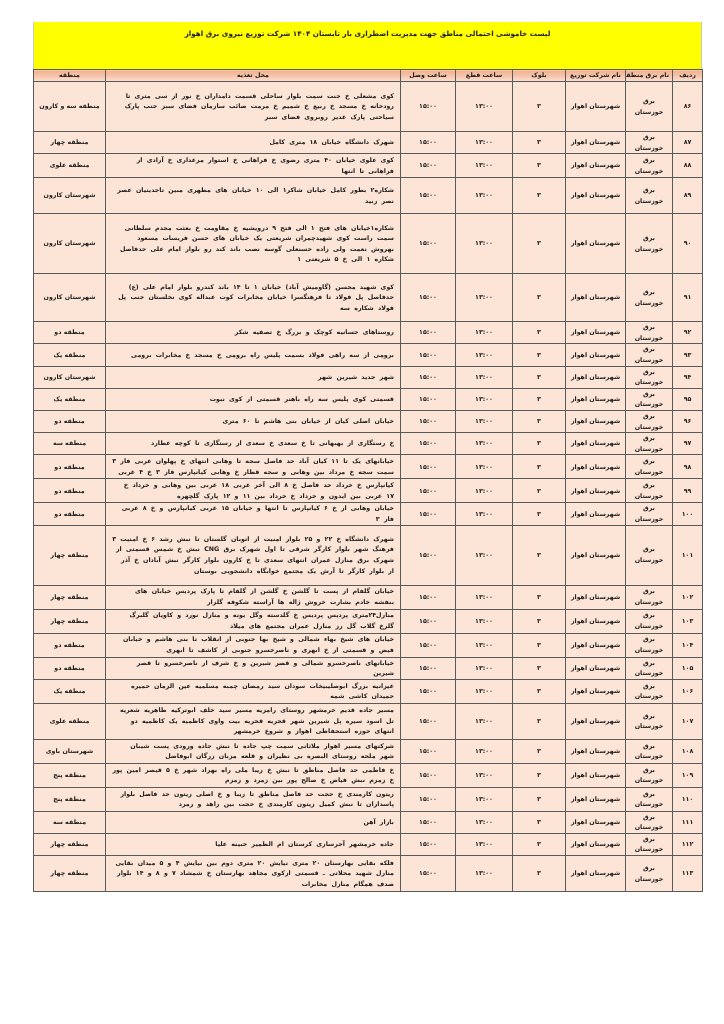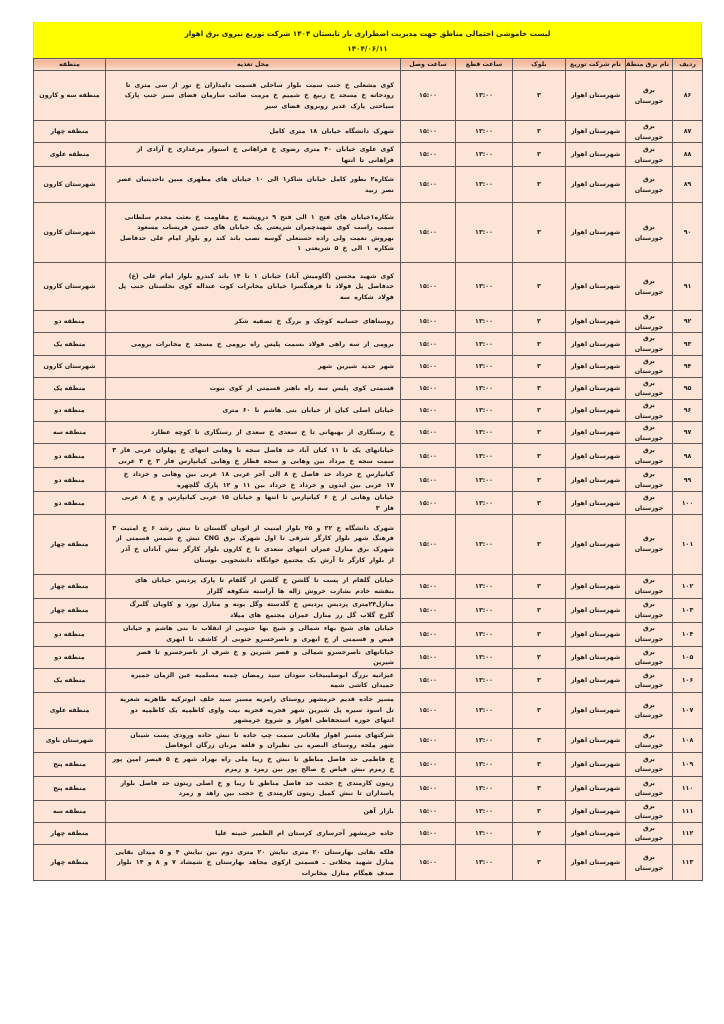--- a/index.html
+++ b/index.html
@@ -1,40 +1,39 @@
 <!DOCTYPE html>
 <html><head>
 <meta charset="utf-8">
 <style>
   html, body { margin: 0; padding: 0; background: #ffffff; }
   body { width: 724px; height: 1024px; position: relative; overflow: hidden;
          font-family: "DejaVu Sans", sans-serif; }
   .sheet { position: absolute; left: 33px; top: 22px; width: 669px; }
-  .title-band { background: #ffff00; height: 36px; border-left: 1px solid #c8c8c8; border-right: 1px solid #c8c8c8;
+  .title-band { background: #ffff00; height: 47px; border-left: 1px solid #c8c8c8; border-right: 1px solid #c8c8c8;
                 direction: rtl; text-align: center; box-sizing: border-box; padding-top: 6px; }
   .title-line { font-size: 7.2px; font-weight: bold; color: #222; line-height: 12px; white-space: nowrap; }
   .date-line { font-size: 7.2px; font-weight: bold; color: #222; line-height: 12px; margin-top: 3px; }
   table { border-collapse: collapse; width: 669px; table-layout: fixed; direction: rtl; }
   th, td { border: 1px solid #5a5a5a; font-size: 6.3px; font-weight: bold; color: #1a1a1a;
            padding: 0 3px; vertical-align: middle; text-align: center; line-height: 10.6px; }
   th { background: linear-gradient(to bottom, #f2b08f 0%, #f6c6ad 55%, #fbe1d3 100%);
        height: 11px; font-weight: bold; white-space: nowrap; overflow: hidden; }
   td { background: #fce4d6; }
   td.loc { text-align: right; padding-right: 6px; padding-left: 6px; word-spacing: 2px; }
   td.num { font-size: 6.3px; }
   td.time { font-size: 6.3px; letter-spacing: 0.2px; }
   td.region { white-space: nowrap; }
 </style>
 </head>
 <body>
 
 <div class="sheet">
   <div class="title-band">
     <div class="title-line">لیست خاموشی احتمالی مناطق جهت مدیریت اضطراری بار تابستان ۱۴۰۴    شرکت توزیع نیروی برق اهواز</div>
-    <div class="date-line">۱۴۰۴/۰۶/۱۱</div>
   </div>
 
   <table>
     <colgroup>
       <col style="width:30px">
       <col style="width:47px">
       <col style="width:60px">
       <col style="width:53px">
       <col style="width:57px">
       <col style="width:55px">

